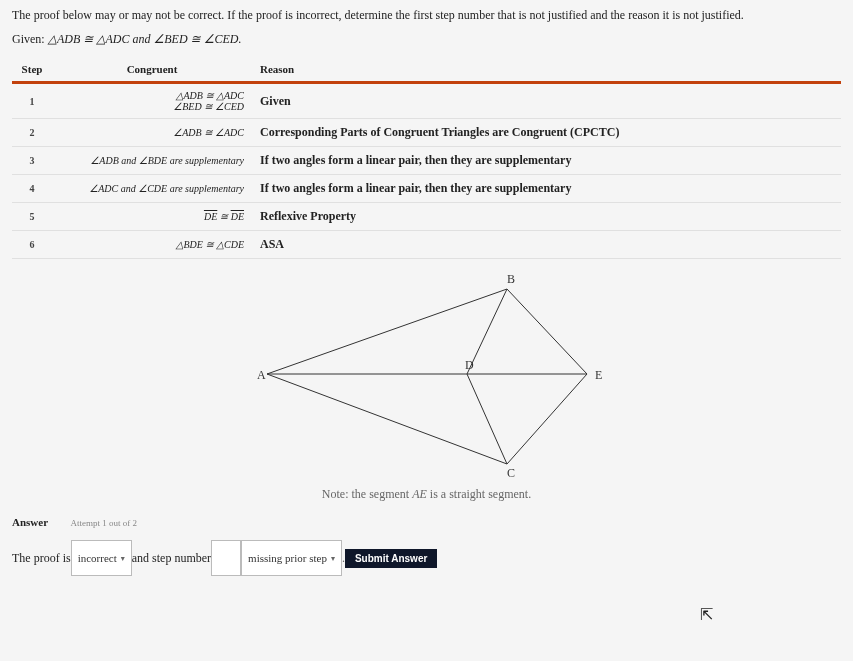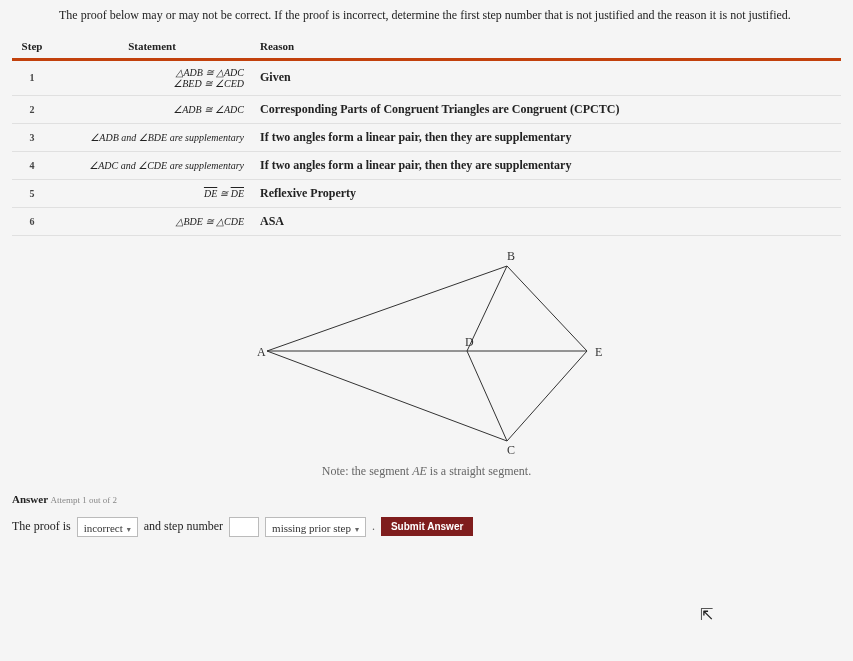--- a/index.html
+++ b/index.html
@@ -16,21 +16,20 @@
       overflow: hidden;
       padding: 8px 12px;
       font-size: 12px;
     }
     .intro {
       margin-bottom: 10px;
       line-height: 1.3;
     }
     .intro p {
       margin-bottom: 8px;
-      margin-left: 47px;
     }
     .mathit {
       font-style: italic;
       font-family: 'Times New Roman', serif;
     }
     table.proof {
       width: 100%;
       border-collapse: collapse;
       margin-top: 10px;
       font-size: 10px;
@@ -91,78 +90,81 @@
     }
     .answer-header {
       font-size: 11px;
       font-weight: bold;
       margin-bottom: 12px;
     }
     .answer-header .attempt {
       font-size: 9px;
       font-weight: normal;
       color: #888;
-      margin-left: 0;
+      margin-left: 20px;
     }
     .answer-line {
       font-size: 12px;
       display: flex;
       align-items: center;
-      gap: 6px;
       flex-wrap: wrap;
     }
     .dropdown {
       display: inline-flex;
-      align-items: flex-end;
+      align-items: center;
       border: 1px solid #bbb;
       background: #fff;
       padding: 2px 6px;
       font-size: 11px;
       cursor: pointer;
       min-width: 40px;
-      height: 20px;
+      height: 36px;
       color: #333;
     }
     .dropdown.empty {
       min-width: 30px;
     }
     .dropdown .caret {
       margin-left: 4px;
       font-size: 8px;
       color: #666;
     }
     .submit-btn {
-      background: #7f1d1d;
+      background: #0f172a;
       color: #fff;
       border: none;
       padding: 4px 10px;
       font-size: 10px;
       font-weight: bold;
       cursor: pointer;
     }
     .cursor {
       position: absolute;
       left: 700px;
       top: 605px;
       font-size: 16px;
       pointer-events: none;
     }
   </style>
 </head>
 <body>
 
 <div class="intro">
   <p>The proof below may or may not be correct. If the proof is incorrect, determine the first step number that is not justified and the reason it is not justified.</p>
+  <p>
+    <span>Given: </span>
+    <span class="mathit">△ADB ≅ △ADC and ∠BED ≅ ∠CED.</span>
+  </p>
 </div>
 
 <table class="proof">
   <thead>
     <tr>
       <th class="step">Step</th>
-      <th class="stmt">Statement</th>
+      <th class="stmt">Congruent</th>
       <th>Reason</th>
     </tr>
   </thead>
   <tbody>
     <tr>
       <td class="stepnum">1</td>
       <td class="statement mathit">
         <div style="white-space:pre-line">△ADB ≅ △ADC
 ∠BED ≅ ∠CED</div>
       </td>

